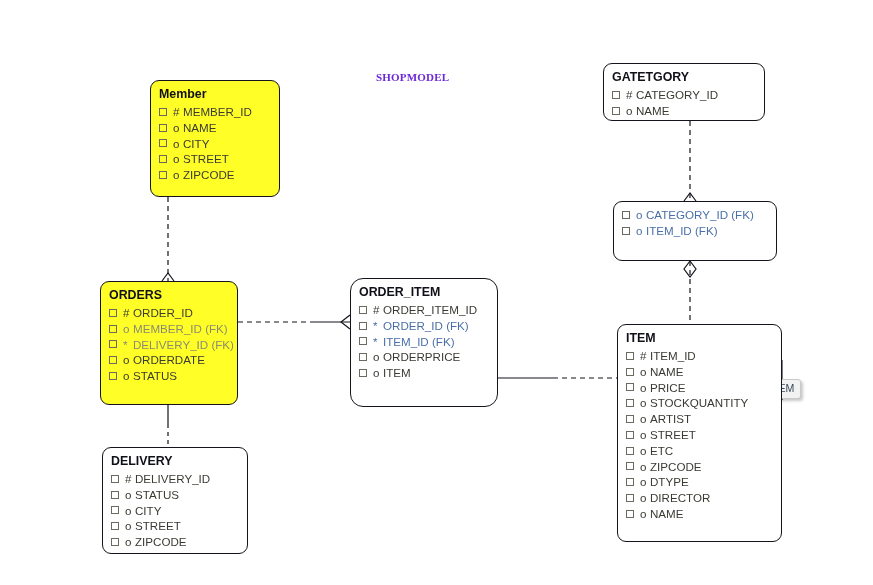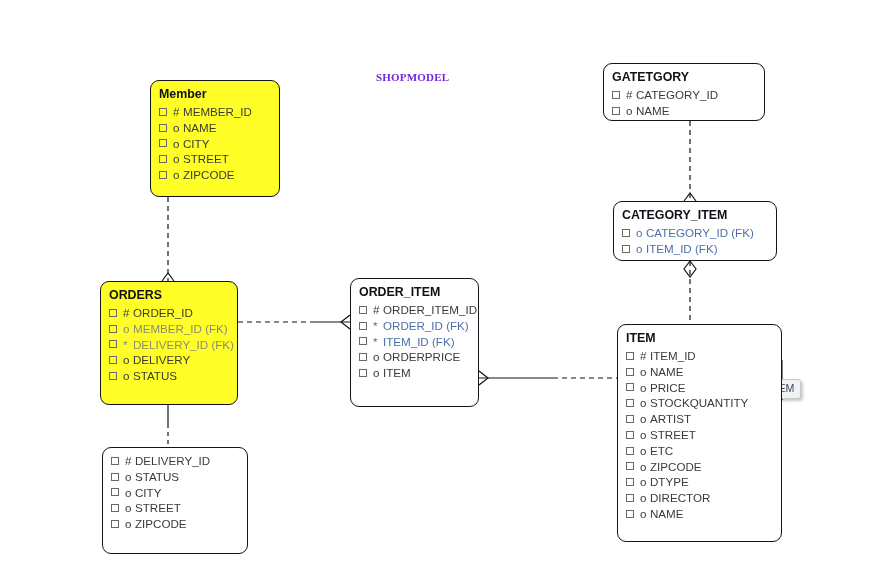--- a/index.html
+++ b/index.html
@@ -203,30 +203,31 @@
           <span class="name">MEMBER_ID (FK)</span>
         </li>
         <li class="attr dim">
           <span class="box"></span>
           <span class="mark">*</span>
           <span class="name">DELIVERY_ID (FK)</span>
         </li>
         <li class="attr">
           <span class="box"></span>
           <span class="mark">o</span>
-          <span class="name">DELIVERY</span>
+          <span class="name">ORDERDATE</span>
         </li>
         <li class="attr">
           <span class="box"></span>
           <span class="mark">o</span>
           <span class="name">STATUS</span>
         </li>
       </ul>
     </div>
     <div class="entity" style="left: 102px; top: 447px; width: 146px; height: 107px;">
+      <div class="entity-title">DELIVERY</div>
       <ul class="attr-list">
         <li class="attr">
           <span class="box"></span>
           <span class="mark">#</span>
           <span class="name">DELIVERY_ID</span>
         </li>
         <li class="attr">
           <span class="box"></span>
           <span class="mark">o</span>
           <span class="name">STATUS</span>
@@ -241,21 +242,21 @@
           <span class="mark">o</span>
           <span class="name">STREET</span>
         </li>
         <li class="attr">
           <span class="box"></span>
           <span class="mark">o</span>
           <span class="name">ZIPCODE</span>
         </li>
       </ul>
     </div>
-    <div class="entity" style="left: 350px; top: 278px; width: 129px; height: 129px;">
+    <div class="entity" style="left: 350px; top: 278px; width: 148px; height: 129px; border-radius: 13px;">
       <div class="entity-title">ORDER_ITEM</div>
       <ul class="attr-list">
         <li class="attr">
           <span class="box"></span>
           <span class="mark">#</span>
           <span class="name">ORDER_ITEM_ID</span>
         </li>
         <li class="attr fk">
           <span class="box"></span>
           <span class="mark">*</span>
@@ -287,21 +288,20 @@
           <span class="name">CATEGORY_ID</span>
         </li>
         <li class="attr">
           <span class="box"></span>
           <span class="mark">o</span>
           <span class="name">NAME</span>
         </li>
       </ul>
     </div>
     <div class="entity" style="left: 613px; top: 201px; width: 164px; height: 60px;">
-      <div class="entity-title">CATEGORY_ITEM</div>
       <ul class="attr-list">
         <li class="attr fk">
           <span class="box"></span>
           <span class="mark">o</span>
           <span class="name">CATEGORY_ID (FK)</span>
         </li>
         <li class="attr fk">
           <span class="box"></span>
           <span class="mark">o</span>
           <span class="name">ITEM_ID (FK)</span>

